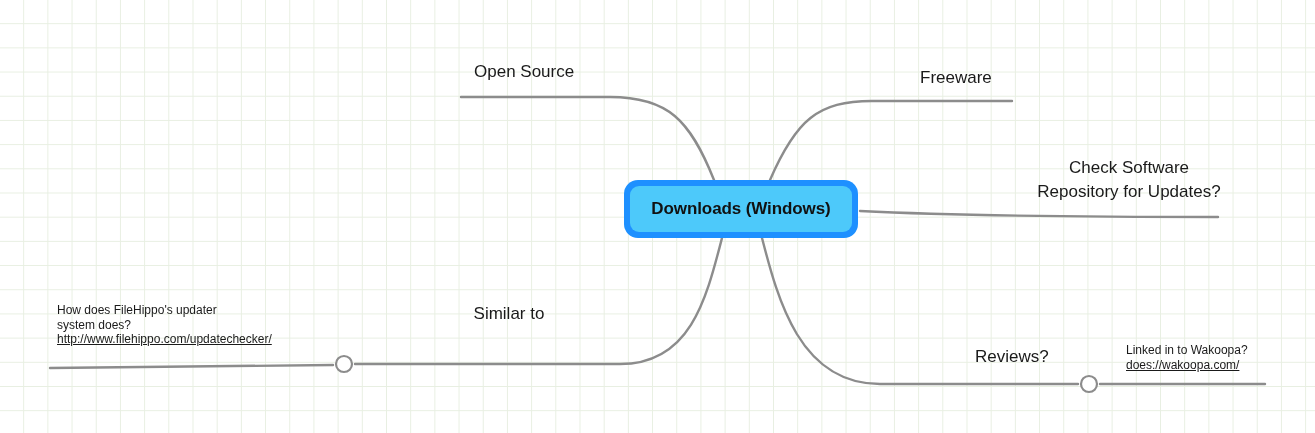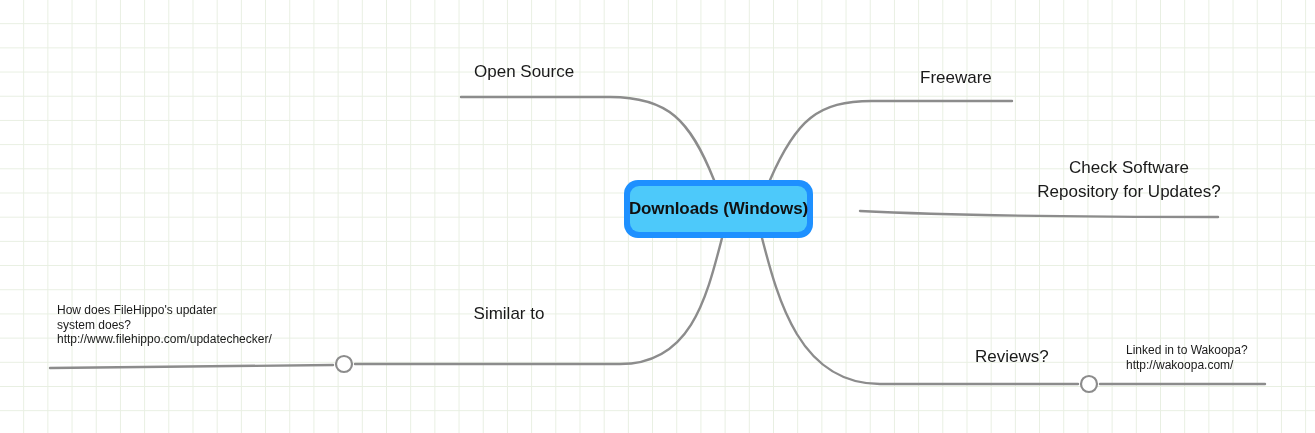--- a/index.html
+++ b/index.html
@@ -38,21 +38,21 @@
   .connector-dot {
     fill: #ffffff;
     stroke: #8c8c8c;
     stroke-width: 2.2;
   }
 
   .center-node {
     position: absolute;
     left: 624px;
     top: 180px;
-    width: 189px;
+    width: 234px;
     height: 58px;
     box-sizing: border-box;
     background: #1e90ff;
     border-radius: 14px;
     padding: 6px;
     z-index: 5;
   }
   .center-node-inner {
     width: 100%;
     height: 100%;
@@ -82,20 +82,21 @@
   }
   .note-label {
     position: absolute;
     font-size: 12px;
     color: #1a1a1a;
     line-height: 14.5px;
     white-space: nowrap;
     z-index: 4;
   }
   .url {
+    text-decoration: underline;
   }
 
   #lbl-open-source  { left: 474px; top: 60px; }
   #lbl-freeware     { left: 920px; top: 66px; }
   #lbl-check-repo   { left: 999px; top: 156px; white-space: normal; width: 260px; }
   #lbl-similar      { left: 374px; top: 302px; white-space: normal; width: 270px; }
   #lbl-reviews      { left: 975px; top: 345px; }
   #note-filehippo   { left: 57px; top: 303px; }
   #note-wakoopa     { left: 1126px; top: 343px; }
 </style>
@@ -146,16 +147,16 @@
   <div class="node-label" id="lbl-reviews">Reviews?</div>
 
   <div class="note-label" id="note-filehippo">
     <div>How does FileHippo's updater</div>
     <div>system does?</div>
     <div class="url">http://www.filehippo.com/updatechecker/</div>
   </div>
 
   <div class="note-label" id="note-wakoopa">
     <div>Linked in to Wakoopa?</div>
-    <div class="url">http://wakoopa.com/</div>
+    <div class="url">does://wakoopa.com/</div>
   </div>
 
 </div>
 
 </body></html>

